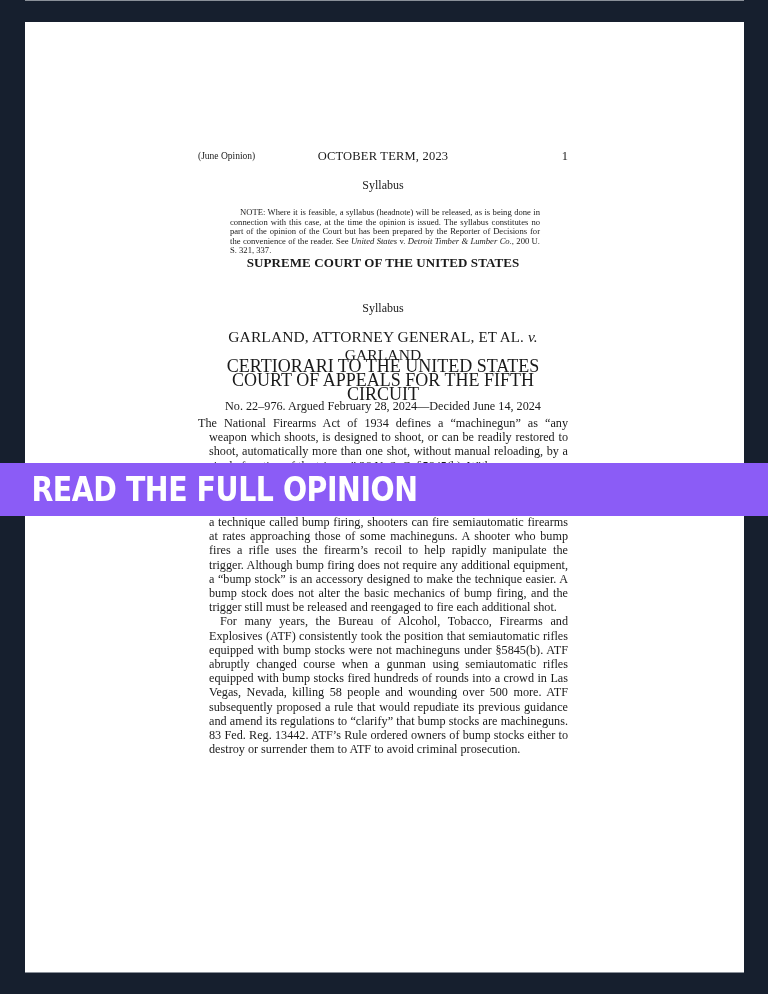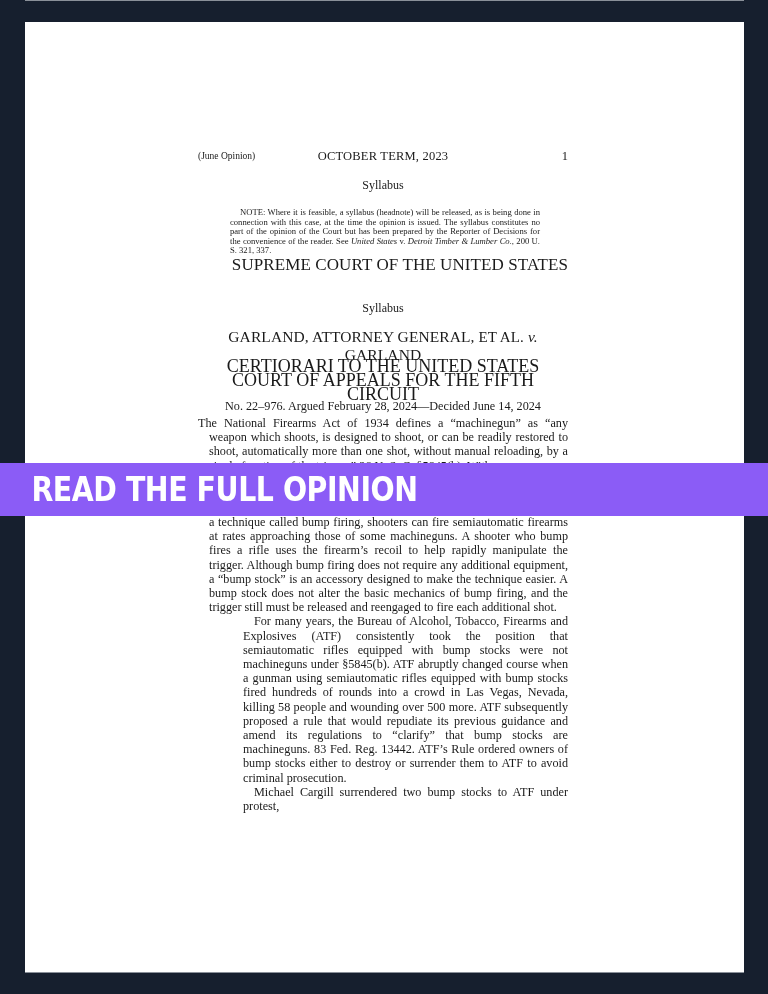--- a/index.html
+++ b/index.html
@@ -74,24 +74,23 @@
       left: 205px;
       width: 310px;
       font-size: 8.6px;
       line-height: 9.6px;
       text-align: justify;
       text-indent: 10px;
     }
     .note i { font-style: italic; }
     .court {
       top: 233px;
-      font-size: 17px;
-      font-weight: normal;
+      font-size: 13px;
+      font-weight: bold;
       letter-spacing: 0.1px;
-      text-align: right;
     }
     .syllabus-label2 {
       top: 279px;
       font-size: 12px;
     }
     .caption {
       top: 306px;
       font-size: 15.5px;
       letter-spacing: 0.1px;
     }
@@ -126,21 +125,20 @@
     .body-bottom {
       top: 493px;
       left: 184px;
       width: 359px;
     }
     .body-bottom p {
       margin: 0;
     }
     .body-bottom p.indent {
       text-indent: 11px;
-      margin-left: 34px;
     }
     .banner {
       position: absolute;
       left: 0;
       top: 463px;
       width: 768px;
       height: 53px;
       background: #8b5cf6;
       display: flex;
       align-items: center;
@@ -184,20 +182,19 @@
 
   <div class="col center docket" style="top:377px;">No. 22–976.    Argued February 28, 2024—Decided June 14, 2024</div>
 
   <div class="col body-text body-top">
     <p>The National Firearms Act of 1934 defines a “machinegun” as “any weapon which shoots, is designed to shoot, or can be readily restored to shoot, automatically more than one shot, without manual reloading, by a single function of the trigger.” 26 U. S. C. §5845(b). With a ma-</p>
   </div>
 
   <div class="col body-text body-bottom">
     <p>a technique called bump firing, shooters can fire semiautomatic firearms at rates approaching those of some machineguns. A shooter who bump fires a rifle uses the firearm’s recoil to help rapidly manipulate the trigger. Although bump firing does not require any additional equipment, a “bump stock” is an accessory designed to make the technique easier. A bump stock does not alter the basic mechanics of bump firing, and the trigger still must be released and reengaged to fire each additional shot.</p>
     <p class="indent">For many years, the Bureau of Alcohol, Tobacco, Firearms and Explosives (ATF) consistently took the position that semiautomatic rifles equipped with bump stocks were not machineguns under §5845(b). ATF abruptly changed course when a gunman using semiautomatic rifles equipped with bump stocks fired hundreds of rounds into a crowd in Las Vegas, Nevada, killing 58 people and wounding over 500 more. ATF subsequently proposed a rule that would repudiate its previous guidance and amend its regulations to “clarify” that bump stocks are machineguns. 83 Fed. Reg. 13442. ATF’s Rule ordered owners of bump stocks either to destroy or surrender them to ATF to avoid criminal prosecution.</p>
-    <p class="indent">Michael Cargill surrendered two bump stocks to ATF under protest,</p>
   </div>
 
 </div>
 
 <div class="banner">
   <span>READ THE FULL OPINION</span>
 </div>
 
 </body></html>

